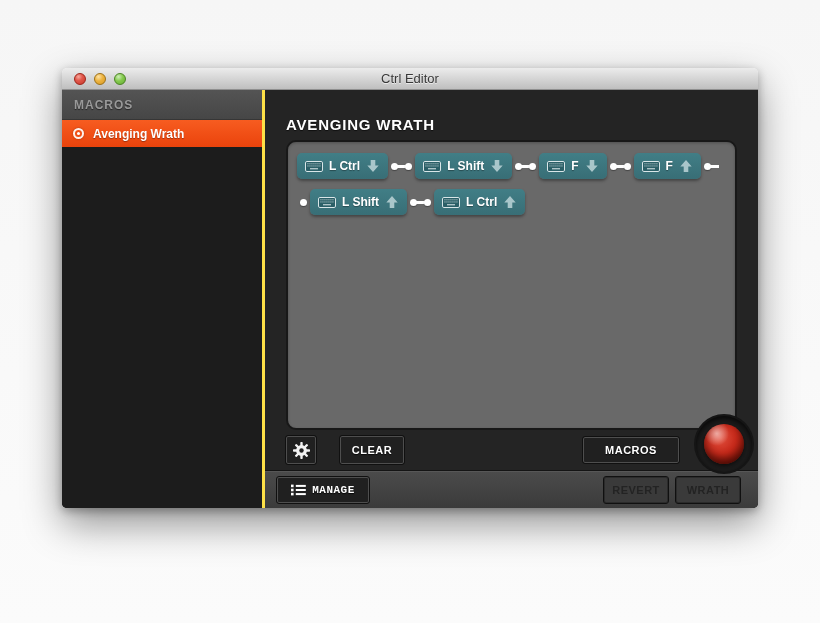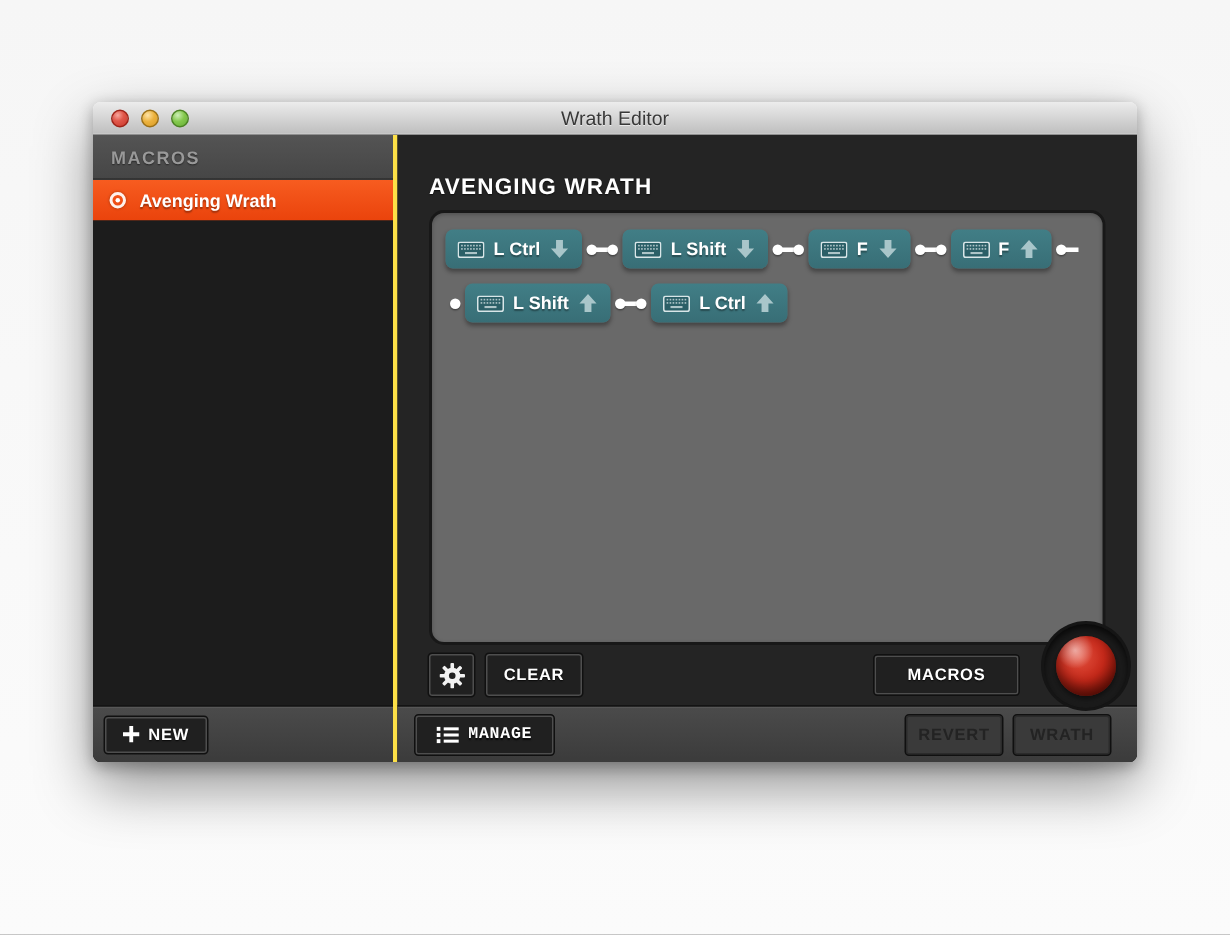--- a/index.html
+++ b/index.html
@@ -109,21 +109,21 @@
     text-shadow:0 1px 1px rgba(0,0,0,.35);
     cursor:pointer;
   }
   .chip .kbd, .chip .arrow { display:flex; align-items:center; }
   .conn { display:flex; align-items:center; margin:0 3px; }
   .conn .d { width:7px; height:7px; border-radius:50%; background:#fff; box-shadow:0 1px 1px rgba(0,0,0,.35); }
   .conn .l { width:9px; height:3px; background:#fff; margin:0 -1px; }
 
   .controls { flex:0 0 40px; display:flex; align-items:center; padding:0 21px; }
   .gear-btn { width:30px; height:28px; }
-  .clear-btn { width:64px; height:28px; margin-left:8px; }
+  .clear-btn { width:64px; height:28px; margin-left:24px; }
   .start-btn { width:96px; height:26px; margin-left:auto; margin-right:58px; }
 
   .main-footer { justify-content:flex-start; padding-right:18px; }
   .manage-btn { width:92px; height:26px; margin-left:12px;font-family:Liberation Mono, monospace; }
   .footer-spacer { flex:1; }
   .revert-btn { width:64px; height:26px; margin-right:8px; }
   .save-btn { width:64px; height:26px; }
 
   
   .start-recess {
@@ -145,46 +145,36 @@
 
 <div class="stage">
   <div class="window">
 
     <div class="titlebar">
       <div class="traffic">
         <span class="light red"></span>
         <span class="light yellow"></span>
         <span class="light green"></span>
       </div>
-      <span class="title-text">Wrath Editor</span>
+      <span class="title-text">Ctrl Editor</span>
     </div>
 
     <div class="content">
 
       <div class="sidebar">
         <div class="sidebar-header">
           <span>MACROS</span>
         </div>
         <div class="macro-item">
           <span class="radio-dot">
               <i></i>
             </span>
           <span>Avenging Wrath</span>
         </div>
         <div class="sidebar-body"></div>
-        <div class="bar-footer">
-          <button class="btn new-btn">
-            <span style="display:flex">
-              <svg width="11" height="11" viewBox="0 0 12 12">
-                  <path d="M4.6 0h2.8v4.6H12v2.8H7.4V12H4.6V7.4H0V4.6h4.6Z" fill="#fff"></path>
-                </svg>
-            </span>
-            <span>NEW</span>
-          </button>
-        </div>
       </div>
 
       <div class="main">
         <div class="main-header">
           <span class="main-title">AVENGING WRATH</span>
         </div>
 
         <div class="canvas">
             <div class="chip-row">
               <div class="chip">

